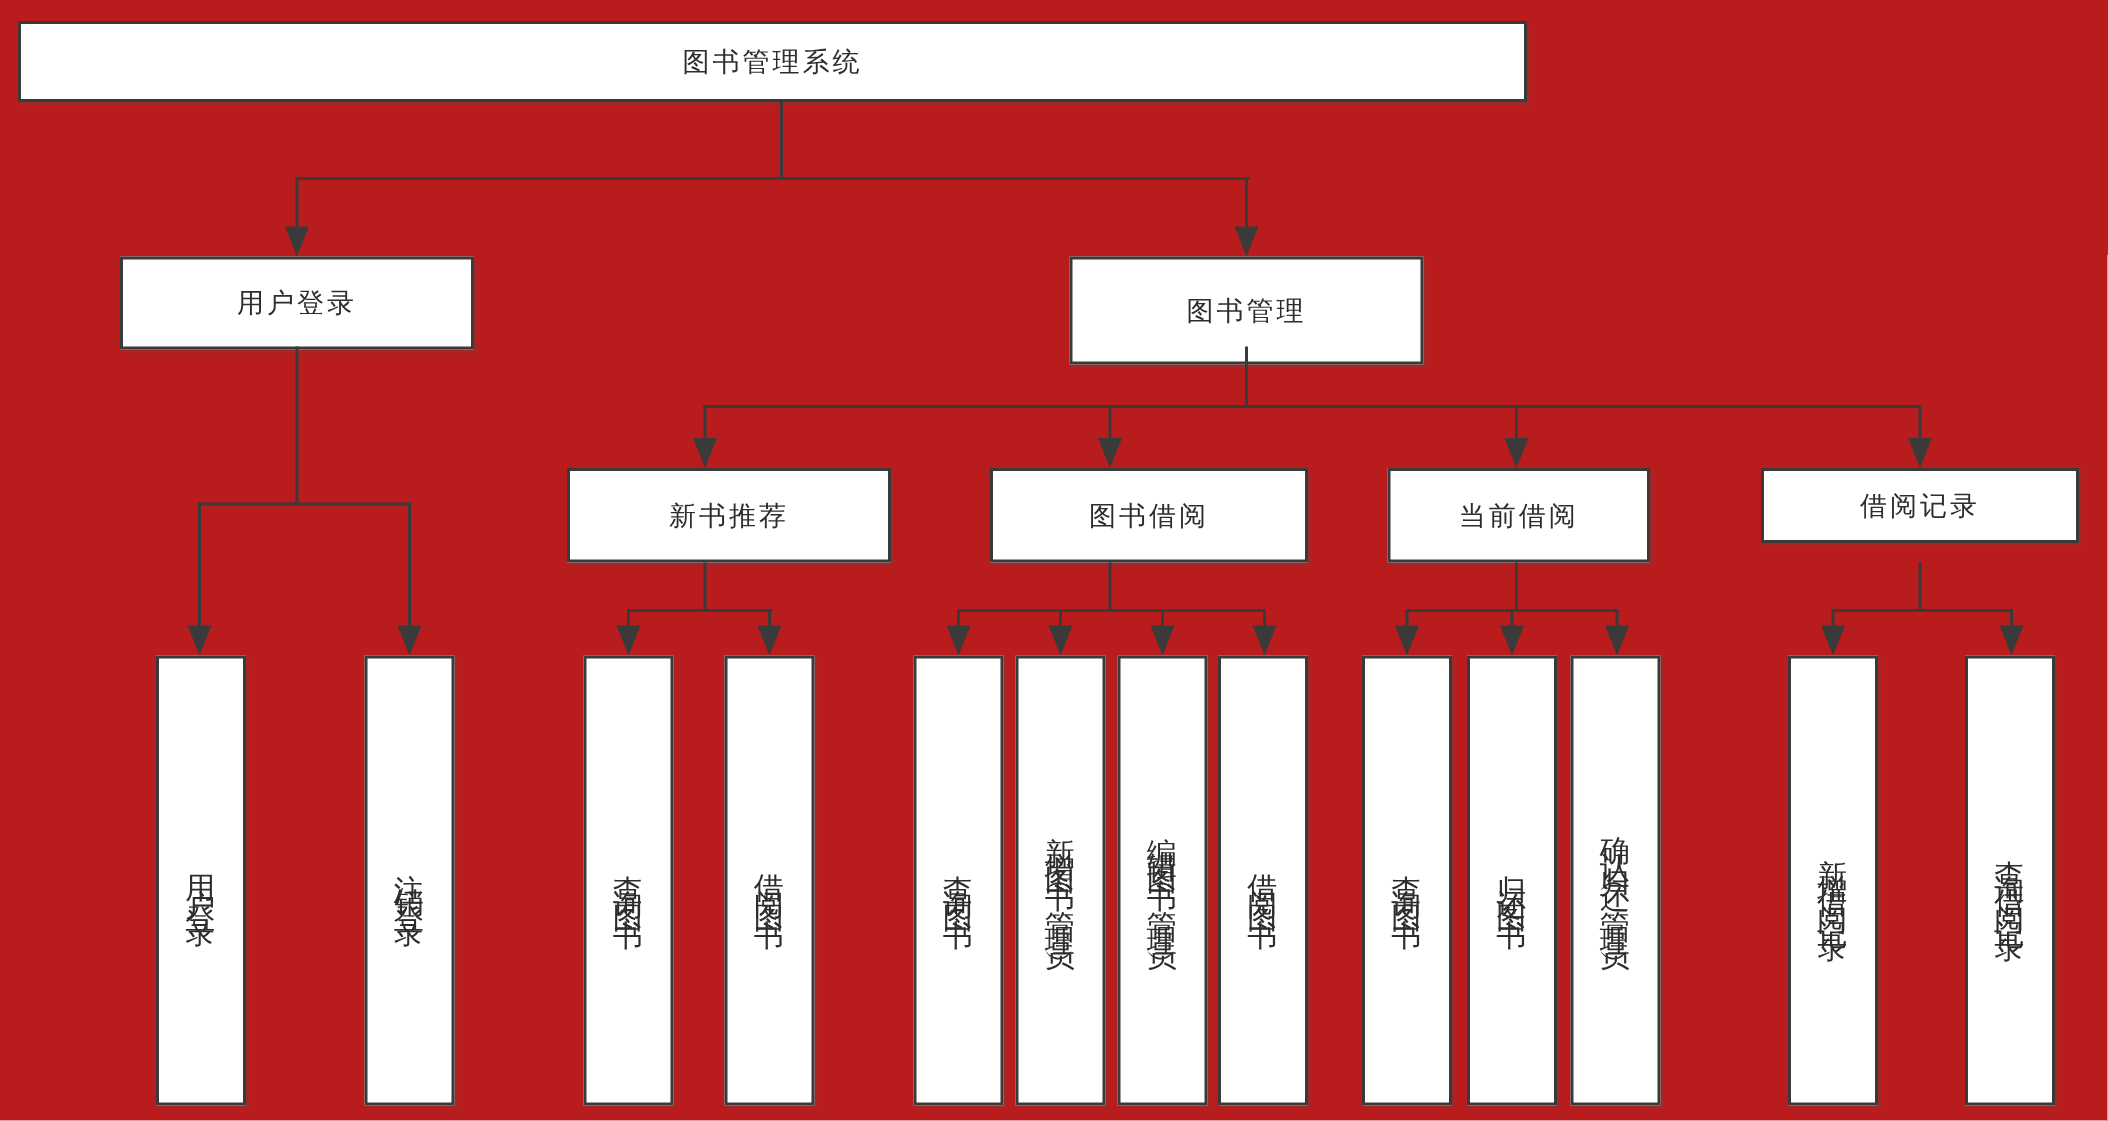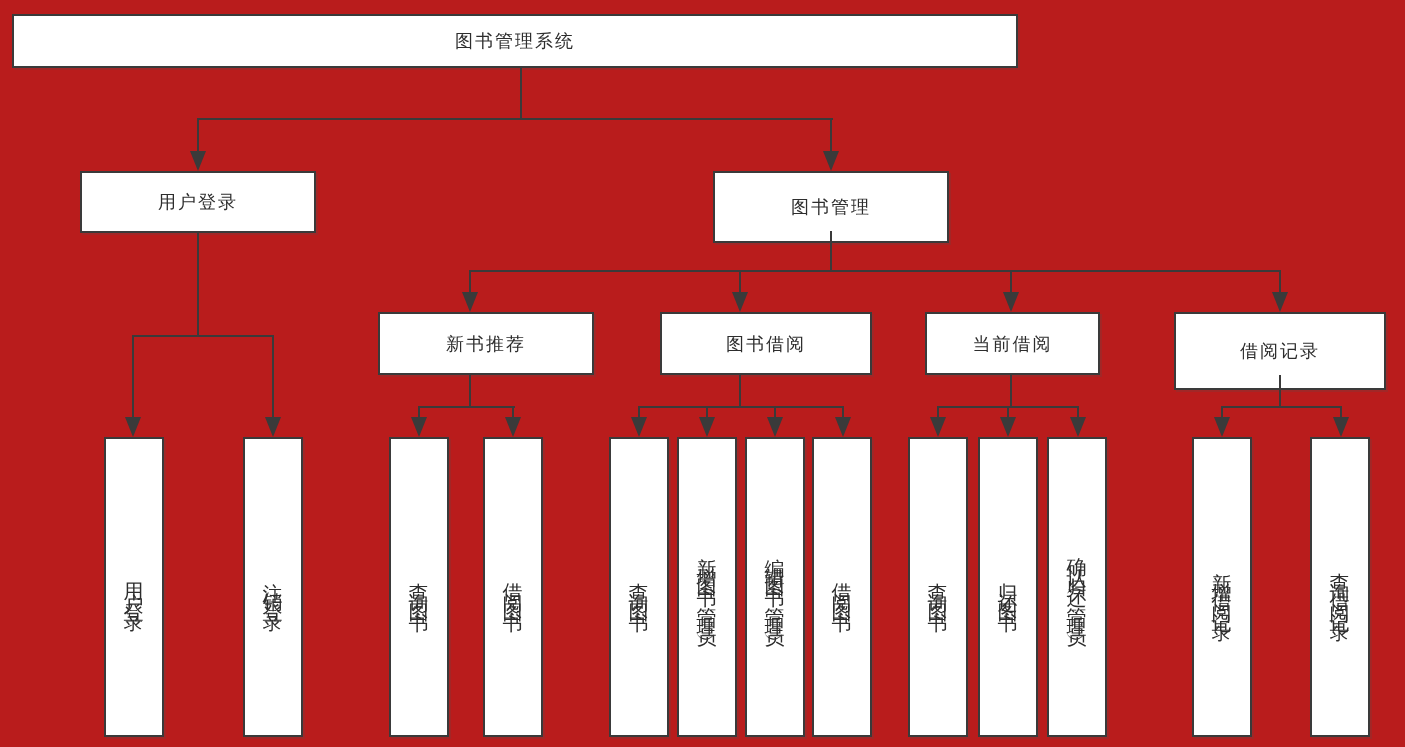--- a/index.html
+++ b/index.html
@@ -73,21 +73,21 @@
 
   <div class="node" style="left:362px; top:312px; width:216px; height:63px;margin-left:16px;">
     <span class="hlabel">新书推荐</span>
   </div>
   <div class="node" style="left:660px; top:312px; width:212px; height:63px;">
     <span class="hlabel">图书借阅</span>
   </div>
   <div class="node" style="left:904px; top:312px; width:175px; height:63px;margin-left:21px;">
     <span class="hlabel">当前借阅</span>
   </div>
-  <div class="node" style="left:1174px; top:312px; width:212px; height:78px;">
+  <div class="node" style="left:1174px; top:312px; width:212px; height:50px;">
     <span class="hlabel">借阅记录</span>
   </div>
 
   <div class="ln lnv" style="left:469px; top:375px; height:31px;"></div>
   <div class="ln lnh" style="left:418px; top:406px; width:97px;"></div>
   <div class="ln lnv" style="left:418px; top:406px; height:14px;"></div>
   <div class="ln lnv" style="left:512px; top:406px; height:14px;"></div>
   <div class="arr" style="left:411px; top:417px;"></div>
   <div class="arr" style="left:505px; top:417px;"></div>
 

